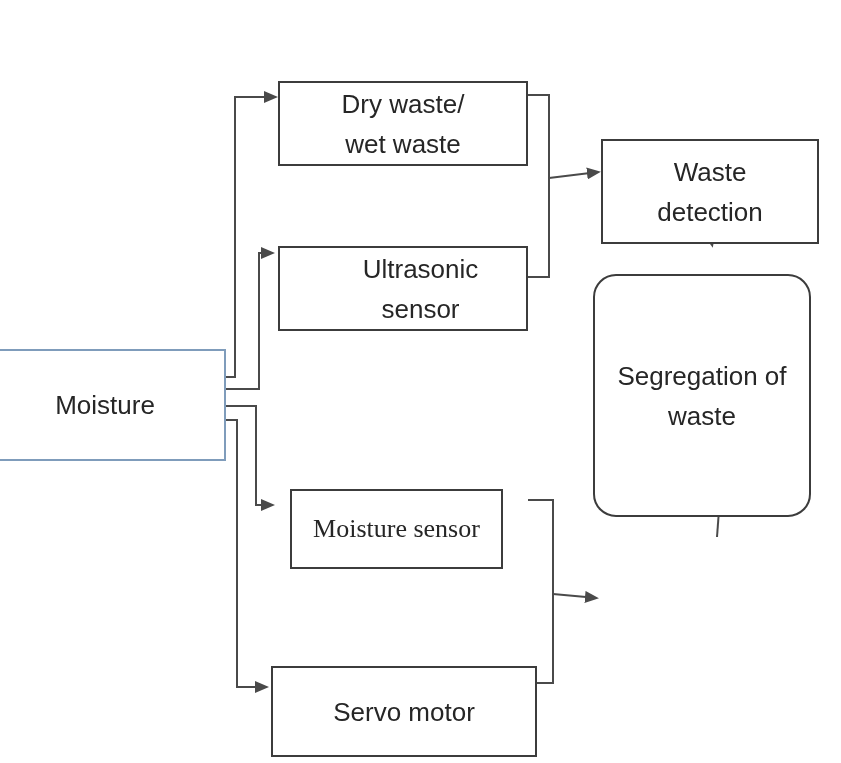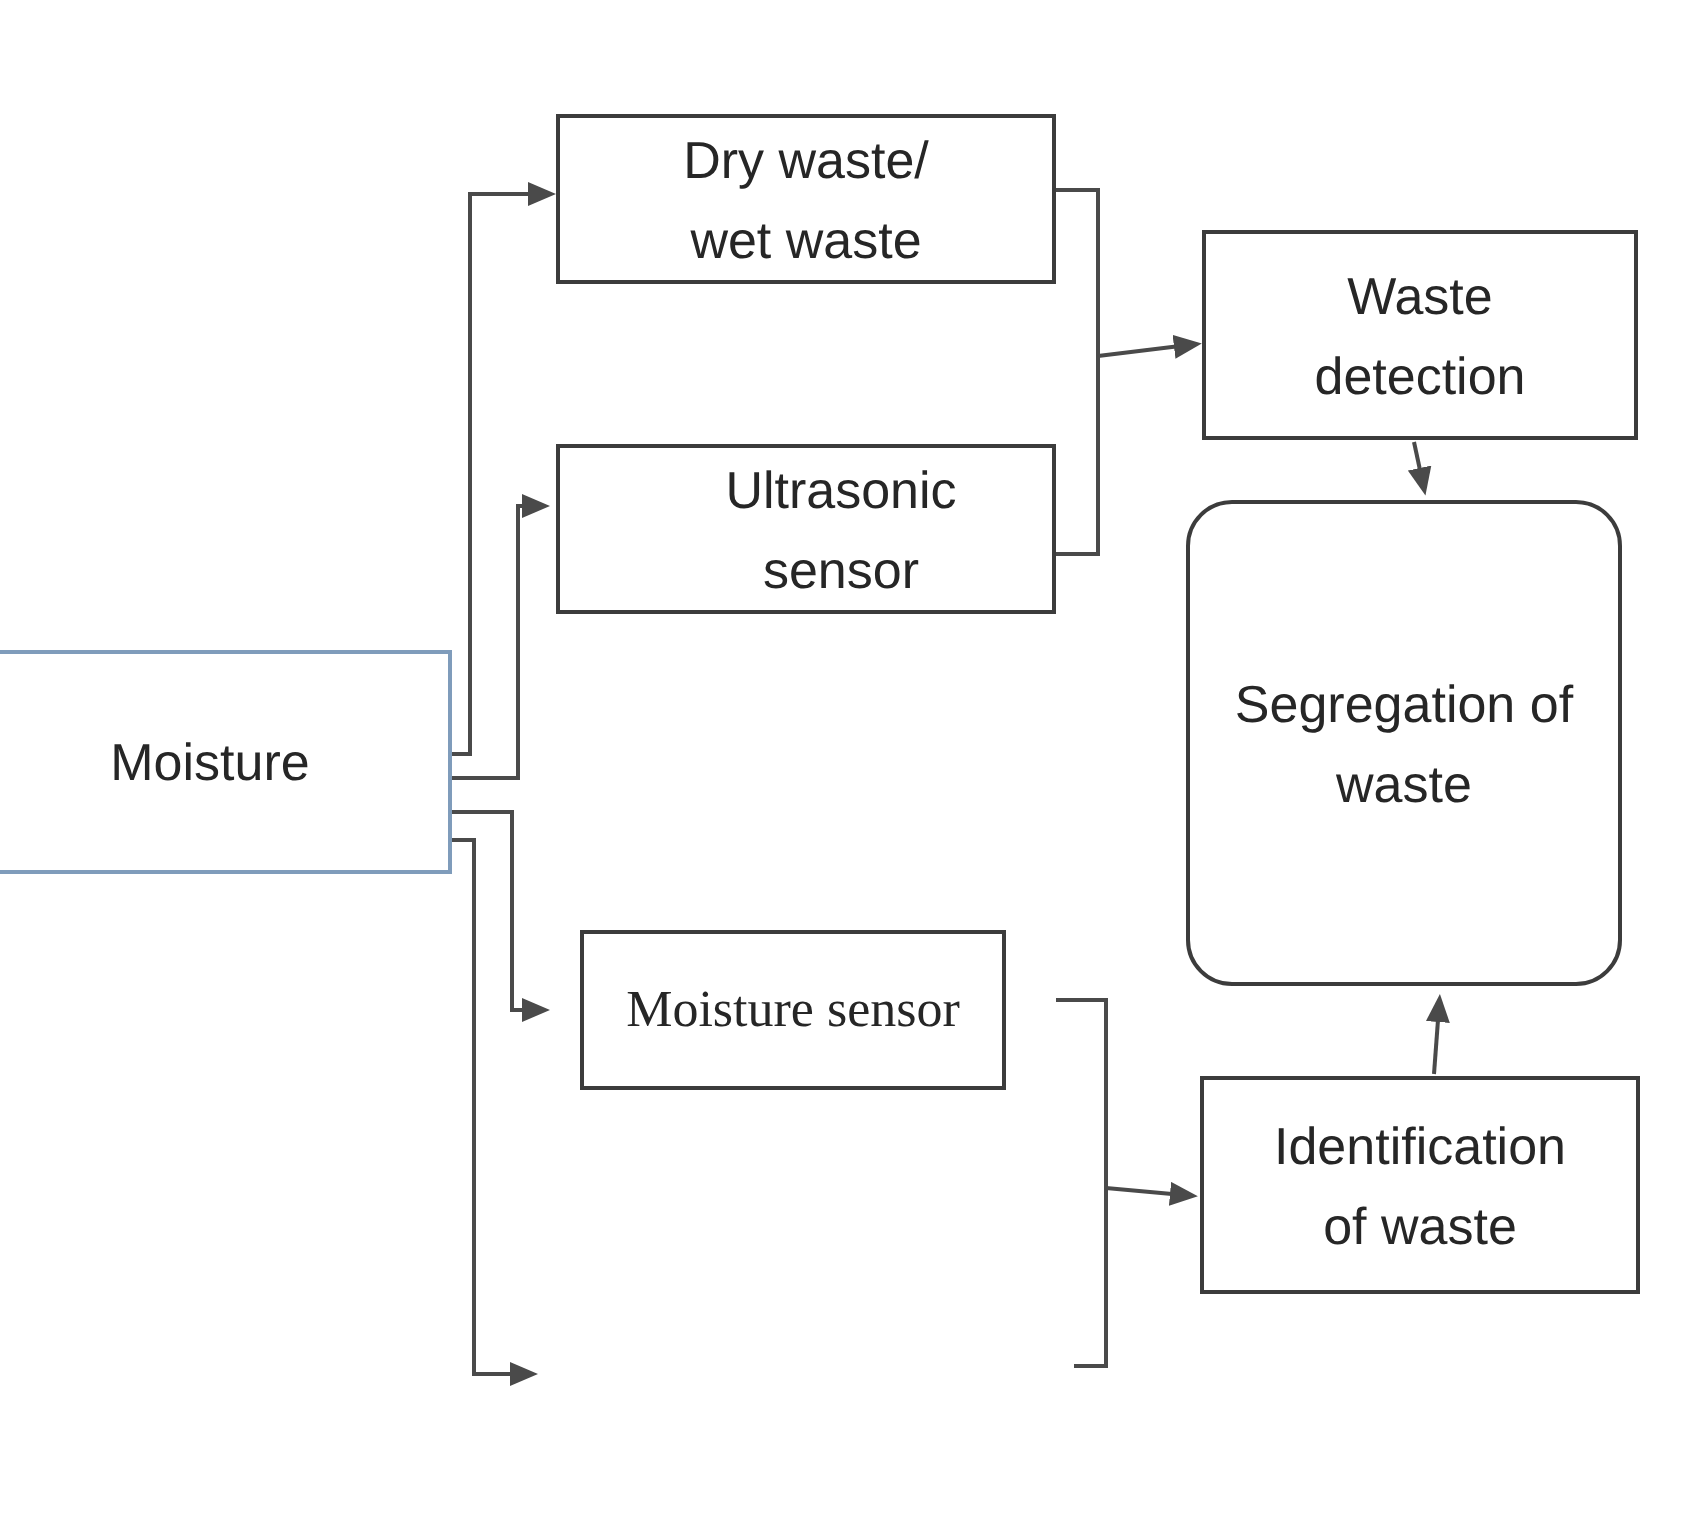--- a/index.html
+++ b/index.html
@@ -26,20 +26,21 @@
     box-sizing:border-box;
     border:2px solid var(--box-border);
     background:#ffffff;
     display:flex;
     align-items:center;
     justify-content:center;
     text-align:center;
     font-size:26px;
     line-height:40px;
     color:var(--text);
+    margin-top:24px;
   }
   .node .label{white-space:pre-line;}
   .node--arduino{border-color:var(--arduino-border);border-width:2px;}
 </style>
 </head>
 <body>
 
 <div class="canvas">
 
   <svg class="wires" viewBox="0 0 841 763">
@@ -76,29 +77,28 @@
 
   <div class="node" style="left:278px;top:222px;width:250px;height:85px;padding-left:35px;">
     <span class="label">Ultrasonic
 sensor</span>
   </div>
 
   <div class="node" style="left:290px;top:465px;width:213px;height:80px;font-family:Liberation Serif, serif;">
     <span class="label">Moisture sensor</span>
   </div>
 
+  <div class="node" style="left:271px;top:642px;width:266px;height:91px;">
+    <span class="label">Servo motor</span>
+  </div>
 
   <div class="node" style="left:601px;top:115px;width:218px;height:105px;">
     <span class="label">Waste
 detection</span>
   </div>
 
   <div class="node" style="left:593px;top:250px;width:218px;height:243px;border-radius:23px;">
     <span class="label">Segregation of
 waste</span>
   </div>
 
-  <div class="node" style="left:600px;top:538px;width:220px;height:109px;">
-    <span class="label">Identification
-of waste</span>
-  </div>
 
 </div>
 
 </body></html>

